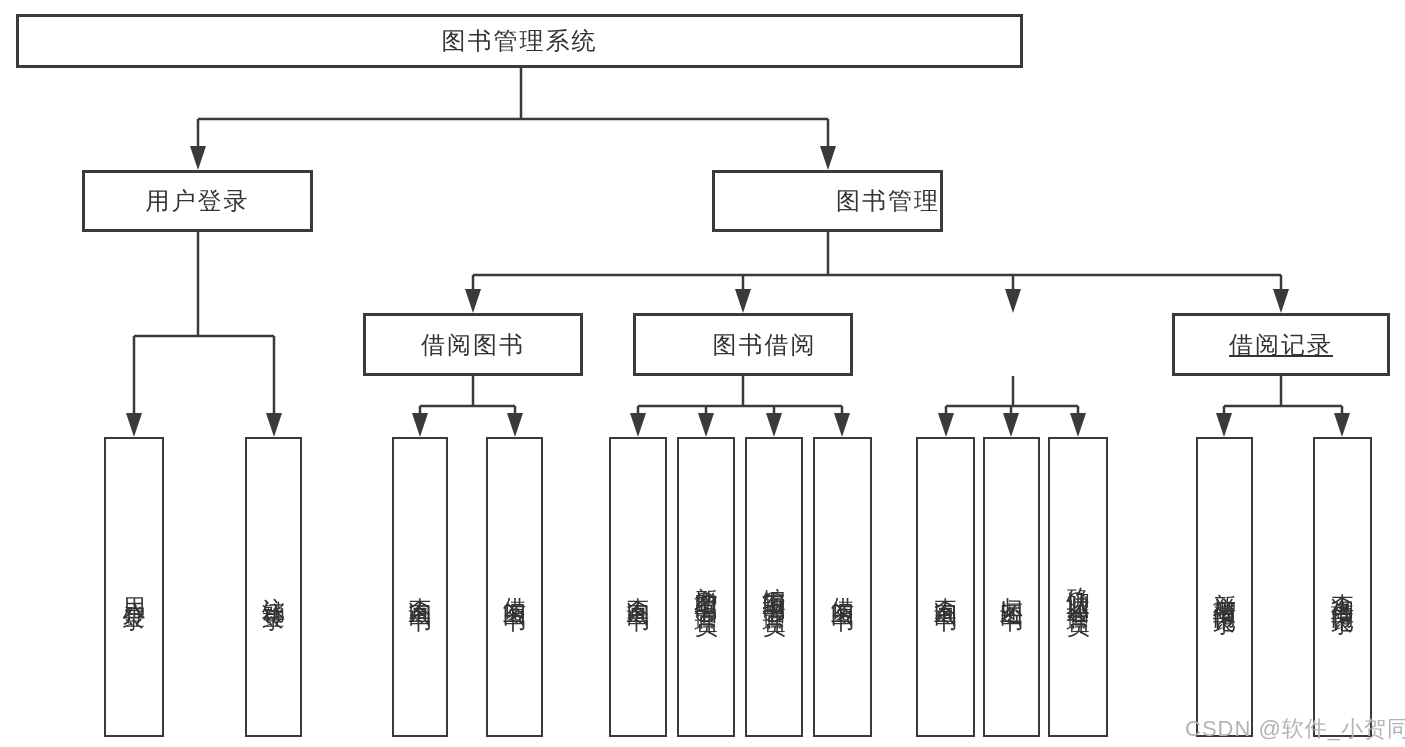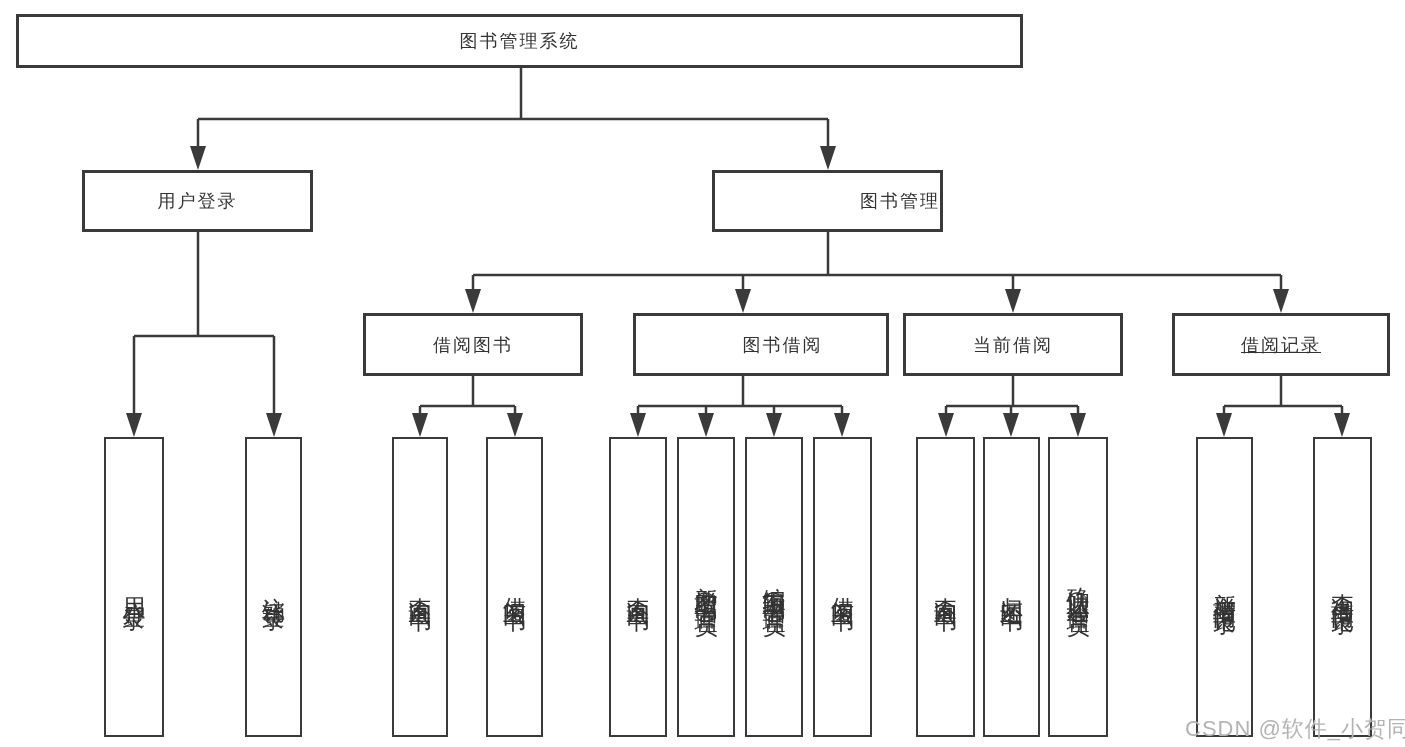--- a/index.html
+++ b/index.html
@@ -21,21 +21,21 @@
     box-sizing: border-box;
     border: 3px solid #3a3a3a;
     background: #ffffff;
     display: flex;
     align-items: center;
     justify-content: center;
     color: #333333;
     z-index: 2;
   }
   .hbox {
-    font-size: 18px;
+    font-size: 24px;
     letter-spacing: 2px;
     white-space: nowrap;
   }
   .leaf {
     top: 437px;
     height: 300px;
     border-width: 2.5px;
     writing-mode: vertical-rl;
     text-orientation: mixed;
     font-size: 23px;
@@ -134,25 +134,22 @@
   <div class="box hbox" style="left:82px; top:170px; width:231px; height:62px;">
     <span>用户登录</span>
   </div>
   <div class="box hbox" style="left:712px; top:170px; width:231px; height:62px;justify-content:flex-end;">
     <span>图书管理</span>
   </div>
 
   <div class="box hbox" style="left:363px; top:313px; width:220px; height:63px;">
     <span>借阅图书</span>
   </div>
-  <div class="box hbox" style="left:633px; top:313px; width:256px; height:63px;padding-left:43px;">
+  <div class="box hbox" style="left:633px; top:313px; width:220px; height:63px;padding-left:43px;">
     <span>图书借阅</span>
-  </div>
-  <div class="box hbox" style="left:903px; top:313px; width:220px; height:63px;">
-    <span>当前借阅</span>
   </div>
   <div class="box hbox" style="left:1172px; top:313px; width:218px; height:63px;text-decoration:underline;">
     <span>借阅记录</span>
   </div>
 
   <div class="box leaf" style="left:104px; width:60px;">
     <span>用户登录</span>
   </div>
   <div class="box leaf" style="left:245px; width:57px;">
     <span>注销登录</span>

